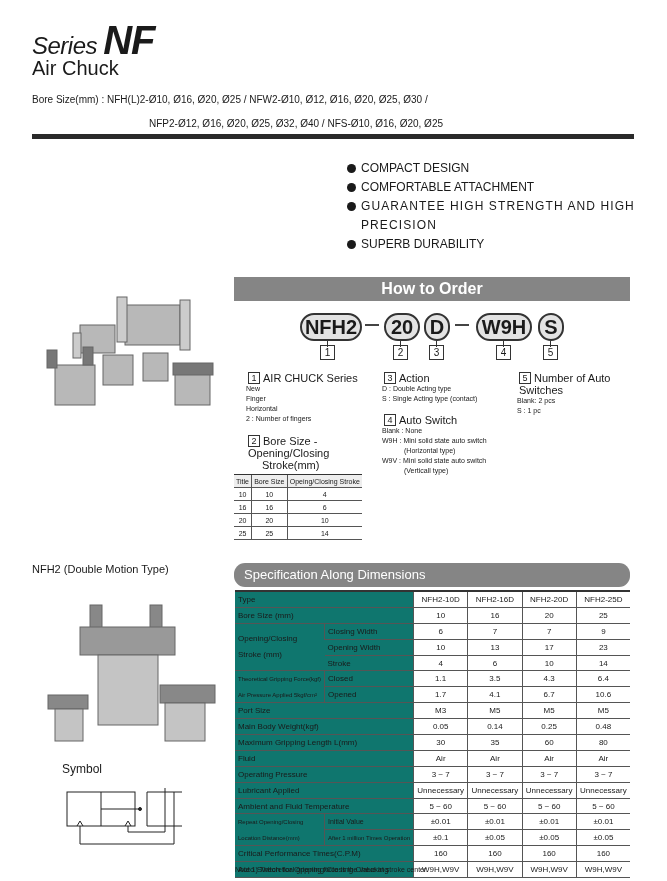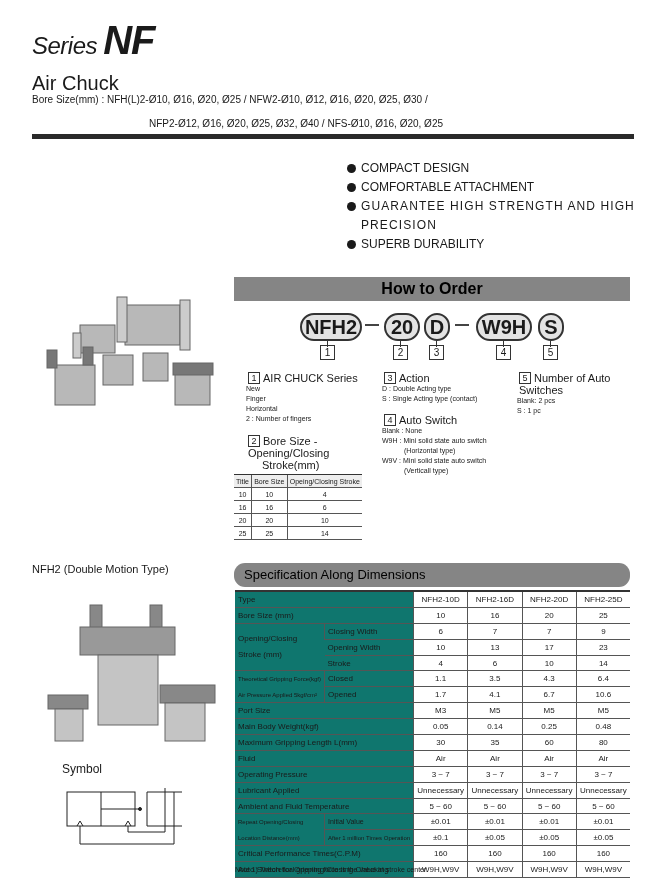--- a/index.html
+++ b/index.html
@@ -1,29 +1,29 @@
 <!DOCTYPE html>
 <html><head>
 <meta charset="utf-8">
 <style>
   html, body { margin:0; padding:0; background:#fff; }
   body { width:667px; height:881px; position:relative; overflow:hidden;
          font-family:"Liberation Sans", sans-serif; color:#1a1a1a; }
   .abs { position:absolute; }
   .series { left:32px; top:18px; font-size:24px; font-style:italic; letter-spacing:-0.5px; }
   .series .nf { font-size:40px; font-weight:bold; font-style:italic; letter-spacing:-1px;text-align:center; }
-  .product { left:32px; top:72px; font-size:20px;text-align:right; }
+  .product { left:32px; top:57px; font-size:20px;text-align:right; }
   .bore { left:32px; top:88px; font-size:10px; line-height:24px; }
   .bore .line2 { padding-left:117px; }
   .rule { left:32px; top:134px; width:602px; height:5px; background:#2a2a2a; }
   .features { left:345px; top:159px; font-size:12px; line-height:19px; width:290px; }
   .features .f { position:relative; padding-left:16px; }
   .features .f:before { content:""; position:absolute; left:2px; top:5px; width:9px; height:9px; border-radius:50%; background:#1a1a1a; }
   .features .spread { letter-spacing:1.1px; }
-  .bar { background:#858585; color:#000000; height:24px; }
+  .bar { background:#858585; color:#ffffff; height:24px; }
   .howbar { left:234px; top:277px; width:396px; text-align:center; font-size:16px; font-weight:bold; line-height:24px; }
   .pill { position:absolute; border:2px solid #333; background:#e3e3e3; border-radius:15px; height:24px; line-height:24px;
           font-weight:bold; font-size:20px; text-align:center; top:313px; }
   .dash { position:absolute; top:324px; width:14px; height:2px; background:#444; }
   .stem { position:absolute; width:1px; height:6px; background:#333; top:341px; }
   .num { position:absolute; top:345px; width:13px; height:13px; border:1px solid #333; font-size:10px; line-height:13px; text-align:center; }
   .nbox { display:inline-block; width:10px; height:10px; border:1px solid #333; font-size:9px; line-height:10px; text-align:center; margin-right:3px; vertical-align:1px; }
   .sect-h { font-size:11px;margin-left:14px; }
   .sect-s { font-size:7px; line-height:10px; padding-left:12px; }
   .smallt { border-collapse:collapse; font-size:7px; }

